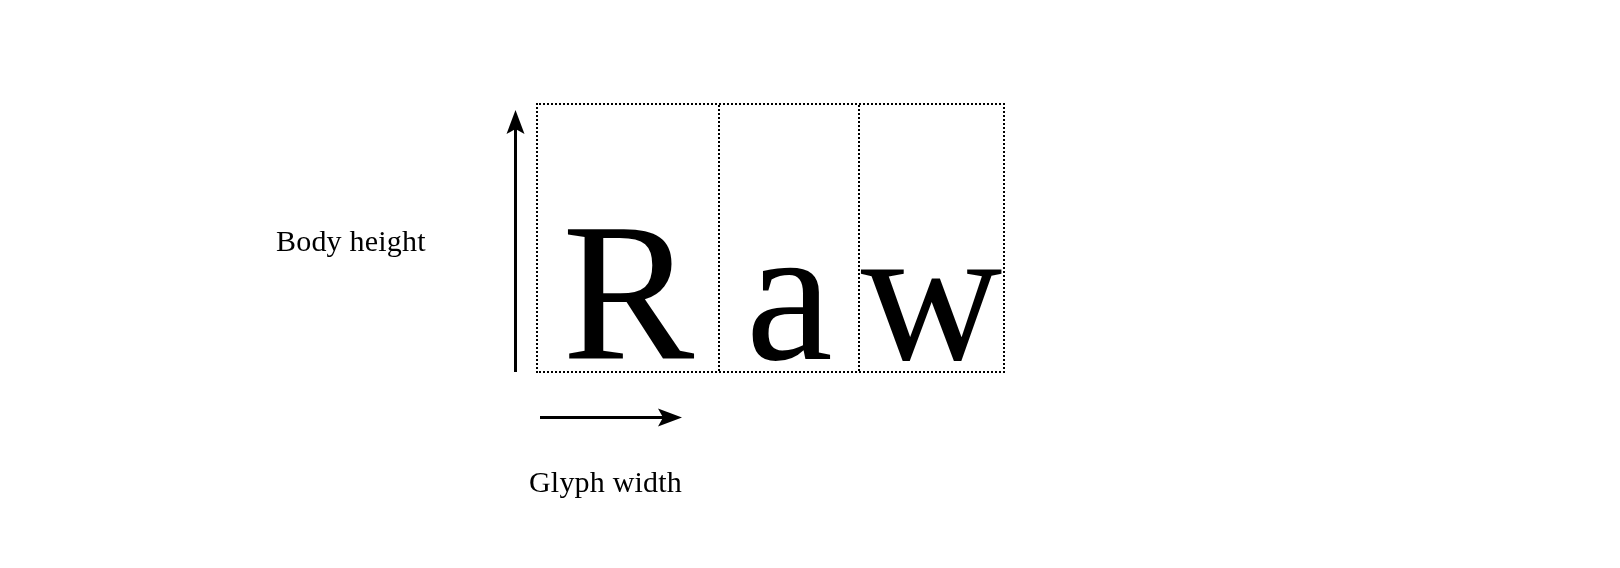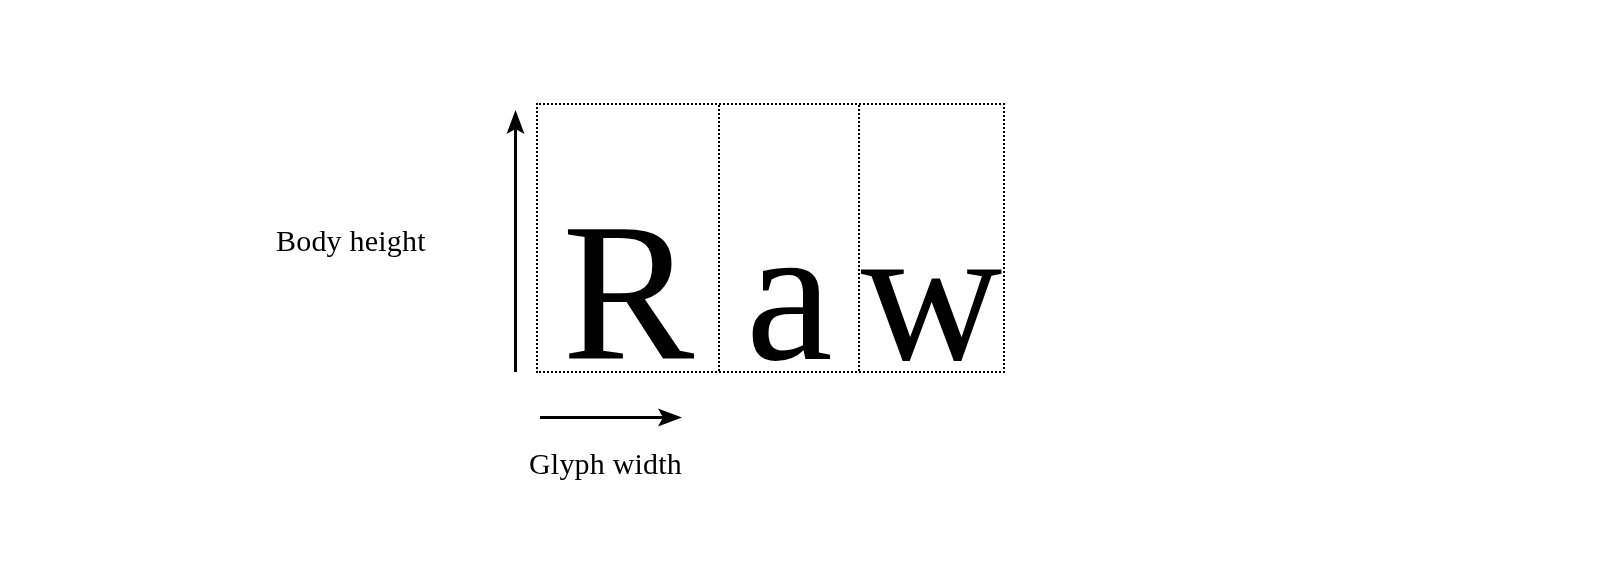--- a/index.html
+++ b/index.html
@@ -30,21 +30,21 @@
     color: #000000;
     white-space: nowrap;
     letter-spacing: 0.2px;
   }
   #body-height-label {
     left: 276px;
     top: 226px;
   }
   #glyph-width-label {
     left: 529px;
-    top: 449px;
+    top: 467px;
   }
 
   
   #glyph-grid {
     position: absolute;
     left: 536px;
     top: 103px;
     width: 469px;
     height: 270px;
     display: flex;

